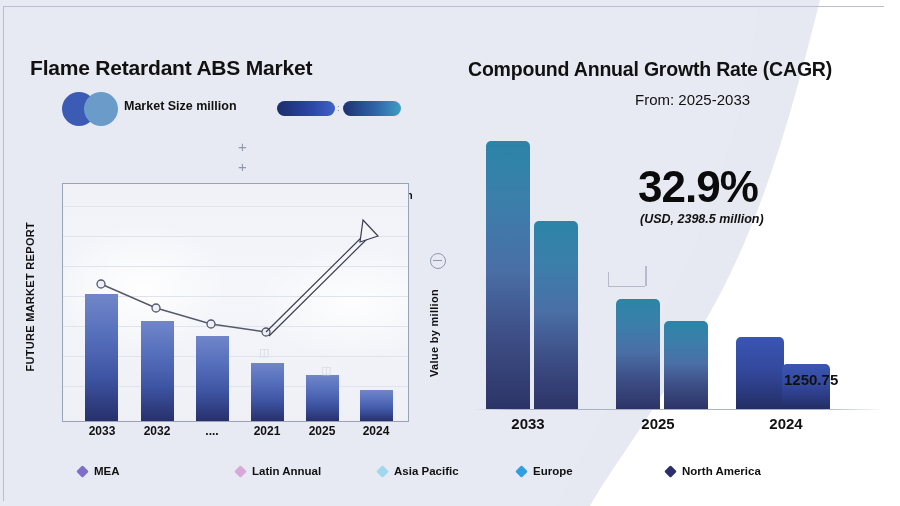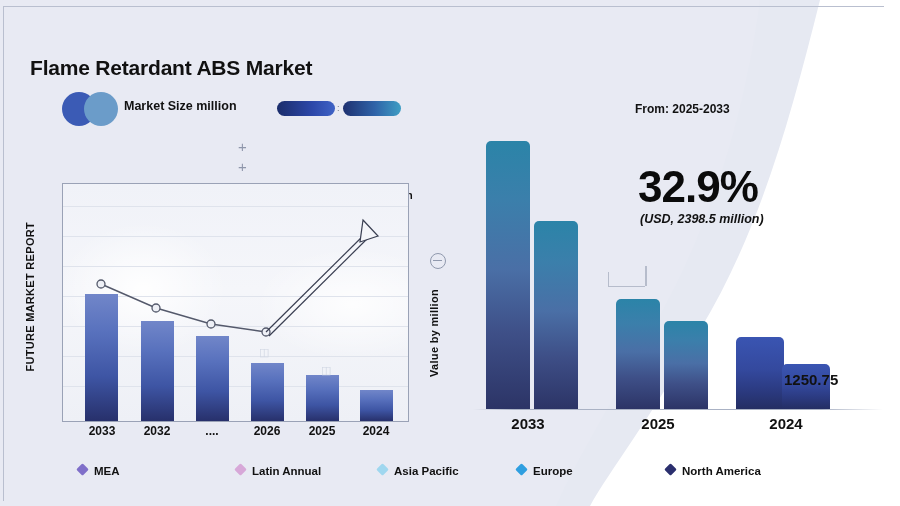--- a/index.html
+++ b/index.html
@@ -120,22 +120,22 @@
   .wm{
     position:absolute;color:#cfd5e2;font-size:11px;
   }
 
   
   .right-title{
     position:absolute;left:468px;top:58px;
     font-size:19.5px;font-weight:bold;color:#111;letter-spacing:-0.2px;
   }
   .right-sub{
-    position:absolute;left:635px;top:102px;
-    font-size:12px;font-weight:bold;color:#111;
+    position:absolute;left:635px;top:91px;
+    font-size:15px;font-weight:normal;color:#111;
   }
   .cagr{
     position:absolute;left:638px;top:162px;
     font-size:44px;font-weight:bold;color:#0b0b0b;letter-spacing:-1px;
   }
   .cagr-sub{
     position:absolute;left:640px;top:212px;
     font-size:12.5px;font-weight:bold;color:#111;font-style:italic;
   }
   .rchart{
@@ -166,21 +166,21 @@
   }
   .bracket:after{
     content:"";position:absolute;right:-1.5px;top:-6px;width:1.5px;height:20px;background:#b6bccb;
   }
 
   
   .legend{
     position:absolute;left:78px;top:465px;width:760px;height:22px;
   }
   .legend-item{
-    position:absolute;top:0;display:flex;gap:7px;
+    position:absolute;top:0;display:flex;align-items:center;gap:7px;
     font-size:11.5px;font-weight:bold;color:#111;white-space:nowrap;
   }
   .diamond{
     width:9px;height:9px;transform:rotate(45deg);border-radius:1.5px;flex:none;
   }
 </style>
 </head>
 <body>
 
 <div id="root">
@@ -243,25 +243,26 @@
         <path d="M206,152 L309,50" fill="none" stroke="#3a3f52" stroke-width="1.2"></path>
         <path d="M300,36 L315,52 L297,58 Z" fill="#f4f5f9" stroke="#3a3f52" stroke-width="1.2"></path>
       </g>
     </svg>
   </div>
 
   <div class="xlabels">
     <span style="left:40px">2033</span>
     <span style="left:95px">2032</span>
     <span style="left:150px">....</span>
-    <span style="left:205px">2026</span>
+    <span style="left:205px">2021</span>
     <span style="left:260px">2025</span>
     <span style="left:314px">2024</span>
   </div>
 
+  <div class="right-title">Compound Annual Growth Rate (CAGR)</div>
   <div class="right-sub">From: 2025-2033</div>
   <div class="cagr">32.9%</div>
   <div class="cagr-sub">(USD, 2398.5 million)</div>
   <div class="bracket"></div>
 
   <div class="rchart">
     <div class="rbaseline"></div>
 
     <div class="rbar" style="left:18px;width:44px;height:268px;"></div>
     <div class="rbar" style="left:66px;width:44px;height:188px;"></div>

